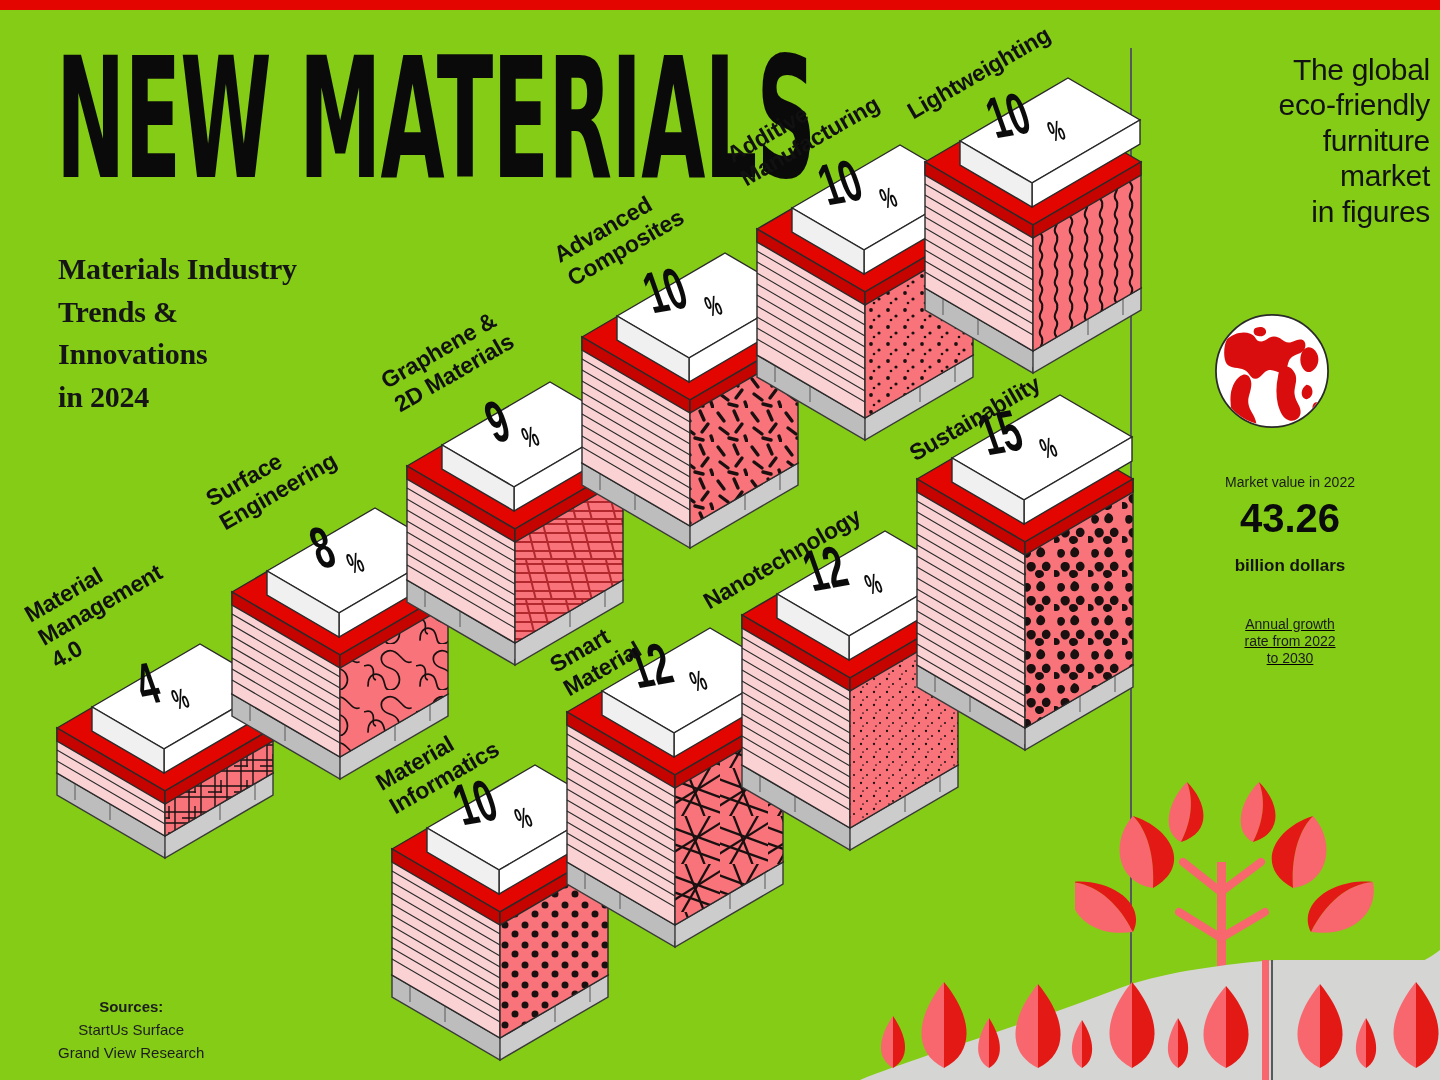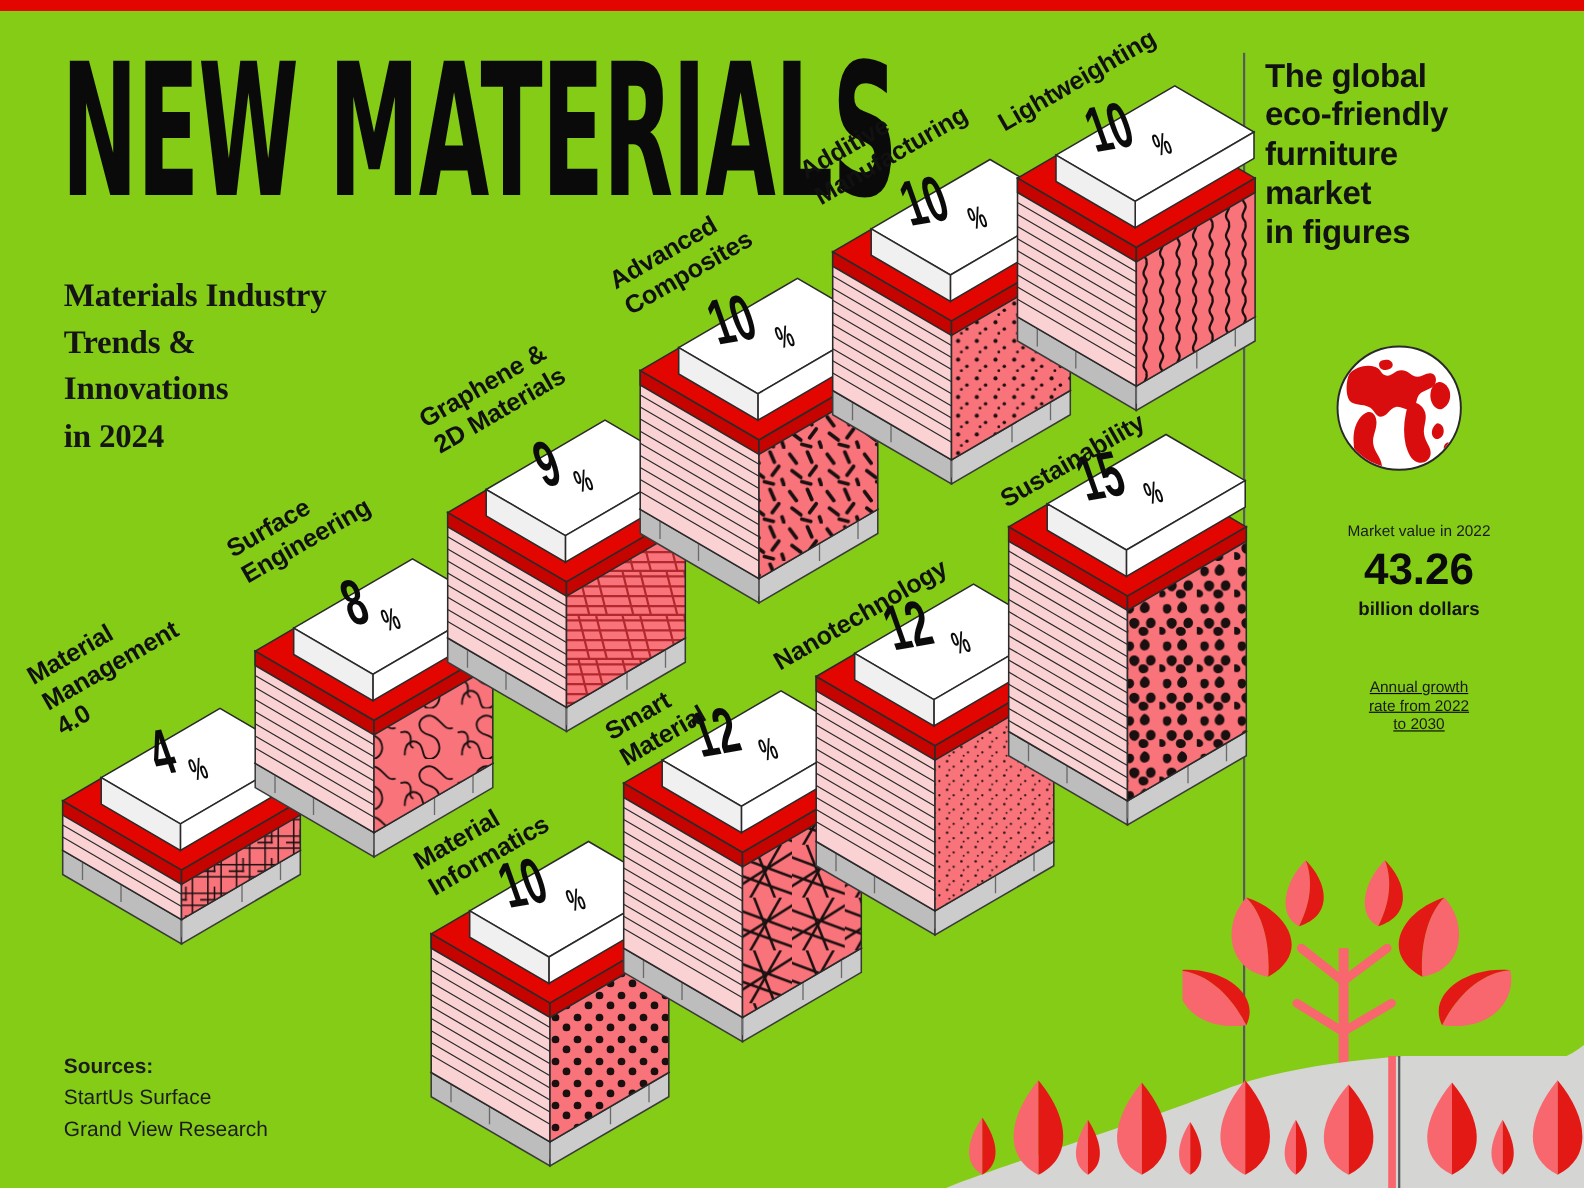--- a/index.html
+++ b/index.html
@@ -38,37 +38,37 @@
     white-space:nowrap;
   }
   .subhead {
     position:absolute; left:58px; top:248px;
     font-size:30px; font-weight:700; line-height:1.42;
     color:#151515; letter-spacing:-0.2px;
     white-space:pre-line;
     font-family:Liberation Serif, serif;
   }
   .sources {
-    position:absolute; left:58px; top:956px;
-    font-size:19px; line-height:1.52; color:#1c1c1c;
+    position:absolute; left:58px; top:996px;
+    font-size:15px; line-height:1.52; color:#1c1c1c;text-align:center;
   }
   .sources .sources-label { font-weight:700; display:block; }
   .sources .src-line { display:block; }
 
   
   .panel-title {
     position:absolute; left:1150px; top:52px; width:280px;
-    text-align:left; font-size:30px; font-weight:700; line-height:1.18;
+    text-align:right; font-size:30px; font-weight:400; line-height:1.18;
     color:#121212; white-space:pre-line; letter-spacing:-0.3px;
   }
   .globe { position:absolute; left:1213px; top:312px; width:118px; height:118px; }
   .stat { position:absolute; width:280px; left:1150px; text-align:center; }
   .stat-label { font-size:14px; color:#1a1a1a; line-height:1.22; white-space:pre-line; }
   .stat-big { font-size:40px; font-weight:700; color:#0b0b0b; line-height:1.15; margin-top:4px; }
-  .stat-unit { font-size:17px; font-weight:700; color:#141414; margin-top:3px; }
+  .stat-unit { font-size:17px; font-weight:700; color:#141414; margin-top:15px; }
   .stat-pct { font-size:22px; font-weight:700; vertical-align:baseline; }
   #market-stat { top:474px; }
   #growth-stat { top:616px;text-decoration:underline; }
 
   
   .decor { position:absolute; left:1075px; top:770px; width:365px; height:310px; overflow:hidden; }
 
   
   .pallets { position:absolute; inset:0; }
 

